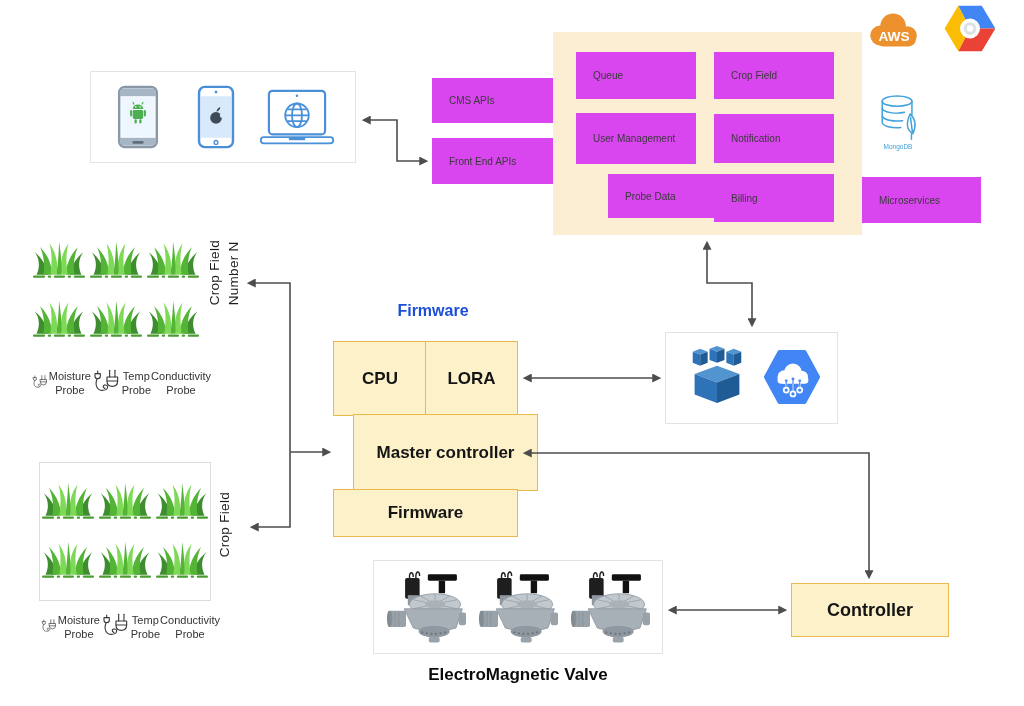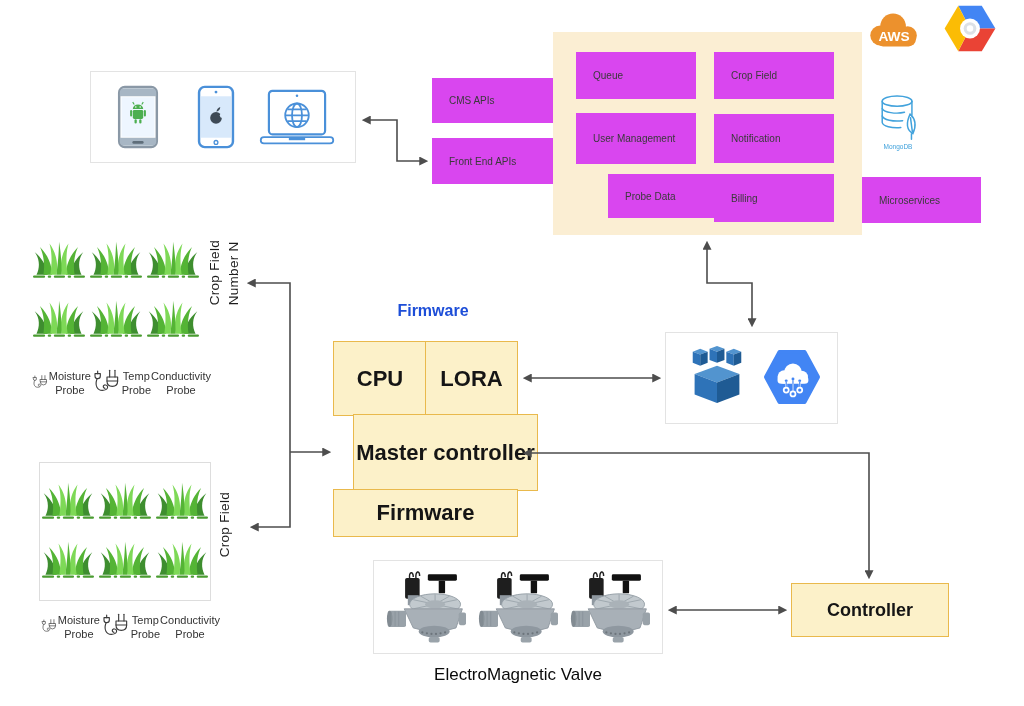--- a/index.html
+++ b/index.html
@@ -3,21 +3,21 @@
 <meta charset="utf-8">
 <style>
   html,body{margin:0;padding:0;background:#fff;}
   #canvas{position:relative;width:1024px;height:706px;background:#ffffff;
           font-family:"Liberation Sans",sans-serif;overflow:hidden;}
   .abs{position:absolute;}
   .gbox{position:absolute;background:#fff;border:1px solid #e3e3e3;box-sizing:border-box;}
   .orange-box{position:absolute;background:#d946ef;color:#3a3a3a;display:flex;align-items:center;
               box-sizing:border-box;padding-left:17px;font-size:10px;line-height:1.3;}
   .firm{position:absolute;background:#fcf1c9;border:1.6px solid #e9b94c;display:flex;align-items:center;
-        justify-content:center;font-weight:700;color:#151515;box-sizing:border-box;font-size:22px;}
+        justify-content:center;font-weight:700;color:#151515;box-sizing:border-box;font-size:17px;}
   .title{position:absolute;font-weight:700;font-size:16px;color:#1d4ed8;text-align:center;}
   .vlabel{position:absolute;writing-mode:vertical-rl;transform:rotate(180deg);white-space:pre-line;
           font-size:13.5px;color:#1d1d1d;line-height:1.4;letter-spacing:.3px;}
   .grass-grid{position:absolute;display:grid;grid-template-columns:repeat(3,52px);column-gap:5px;row-gap:17px;}
   .probe-group{position:absolute;display:flex;}
   .probe-item{width:60px;display:flex;flex-direction:row;align-items:center;}
   .plabel{font-size:11px;color:#333;text-align:center;white-space:pre-line;line-height:1.25;margin-top:1px;}
   .valve-row{position:absolute;display:flex;justify-content:space-evenly;align-items:center;}
   .caption{position:absolute;text-align:center;font-size:17px;font-weight:500;color:#0a0a0a;}
   .mongo-label{position:absolute;font-size:6.5px;color:#41a2dc;text-align:center;}
@@ -249,21 +249,21 @@
     <svg width="80" height="80">
         <use href="#sym-valve"></use>
       </svg>
     <svg width="80" height="80">
         <use href="#sym-valve"></use>
       </svg>
     <svg width="80" height="80">
         <use href="#sym-valve"></use>
       </svg>
   </div>
-  <div class="caption" style="left:373px;top:665px;width:290px;">ElectroMagnetic Valve</div>
+  <div class="caption" style="left:373px;top:665px;width:290px;font-weight:bold;">ElectroMagnetic Valve</div>
 
   <div class="grass-grid" style="left:33px;top:239px;">
     <svg width="52" height="42" viewBox="0 0 60 46">
         <use href="#sym-grass"></use>
       </svg>
     <svg width="52" height="42" viewBox="0 0 60 46">
         <use href="#sym-grass"></use>
       </svg>
     <svg width="52" height="42" viewBox="0 0 60 46">
         <use href="#sym-grass"></use>

